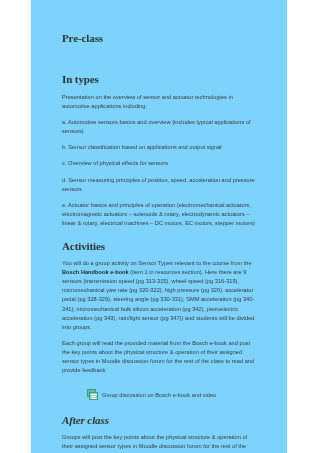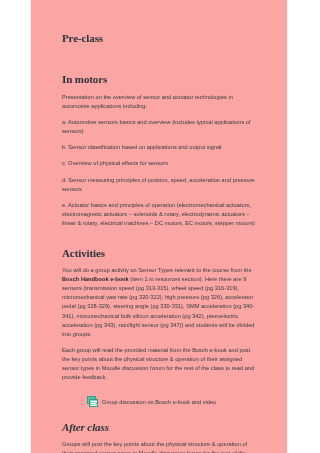--- a/index.html
+++ b/index.html
@@ -19,21 +19,21 @@
     width: 320px;
     height: 453px;
     background: #ffffff;
   }
   .content-panel {
     position: absolute;
     left: 30px;
     top: 0;
     width: 258px;
     height: 453px;
-    background: #fca5a5;
+    background: #7dd3fc;
     border-left: 1px solid #f2f2f4;
     border-right: 1px solid #f2f2f4;
     padding: 0 31px;
     overflow: hidden;
   }
   h2.section-heading {
     font-family: "Liberation Serif", serif;
     font-weight: bold;
     color: #2d3338;
     letter-spacing: -0.1px;
@@ -44,21 +44,21 @@
     margin: 32px 0 0 0;
   }
   .h-inclass {
     font-size: 11px;
     line-height: 13px;
     margin: 28px 0 7px 0;
   }
   .h-activities {
     font-size: 11px;
     line-height: 13px;
-    margin: 19px 0 6px 0;
+    margin: 12px 0 6px 0;
   }
   .h-afterclass {
     font-size: 11px;
     line-height: 13px;
     margin: 14px 0 6px 0;
     font-style: italic;
   }
   p.body-text {
     font-size: 5.6px;
     line-height: 9.1px;
@@ -120,21 +120,21 @@
   }
 </style>
 </head>
 <body>
 
 <div class="page-shell">
   <div class="content-panel">
 
     <h2 class="section-heading h-preclass">Pre-class</h2>
 
-    <h2 class="section-heading h-inclass">In motors</h2>
+    <h2 class="section-heading h-inclass">In types</h2>
 
     <p class="body-text">Presentation on the overview of sensor and actuator technologies in automotive applications including:</p>
 
     <p class="body-text">a. Automotive sensors basics and overview (includes typical applications of sensors)</p>
 
     <p class="body-text">b. Sensor classification based on applications and output signal</p>
 
     <p class="body-text">c. Overview of physical effects for sensors</p>
 
     <p class="body-text">d. Sensor measuring principles of position, speed, acceleration and pressure sensors</p>

